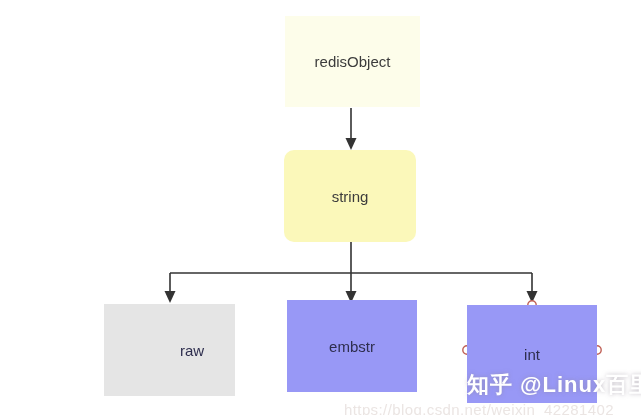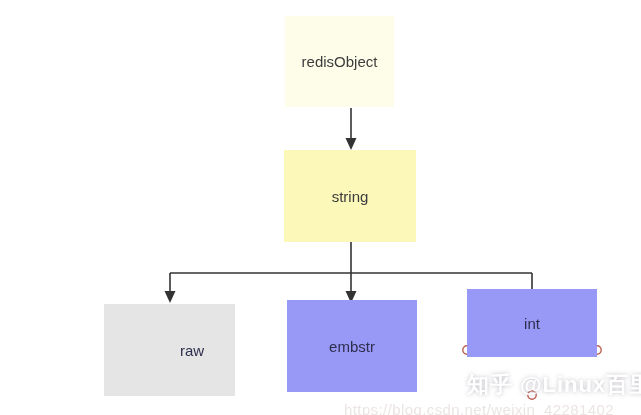--- a/index.html
+++ b/index.html
@@ -12,25 +12,25 @@
     font-family: "Liberation Sans", sans-serif;
   }
   .node {
     position: absolute;
     display: flex;
     align-items: center;
     justify-content: center;
     font-size: 15px;
     box-sizing: border-box;
   }
-  #node-redisobject { left: 285px; top: 16px;  width: 109px; height: 91px; background: #fdfdea; color: #3c3c3c; }
-  #node-string      { left: 284px; top: 150px; width: 132px; height: 92px; background: #fbf8ba; color: #3c3c3c; }
+  #node-redisobject { left: 285px; top: 16px;  width: 135px; height: 91px; background: #fdfdea; color: #3c3c3c; }
+  #node-string      { left: 284px; top: 150px; width: 132px; height: 92px; background: #fbf8ba; color: #3c3c3c; border-radius: 10px; }
   #node-raw         { left: 104px; top: 304px; width: 131px; height: 92px; background: #e5e5e5; color: #2e2e4e; padding-left: 45px; }
   #node-embstr      { left: 287px; top: 300px; width: 130px; height: 92px; background: #9898f6; color: #2e2e4e; }
-  #node-int         { left: 467px; top: 289px; width: 130px; height: 68px; background: #9898f6; color: #2e2e4e; }
+  #node-int         { left: 467px; top: 305px; width: 130px; height: 98px; background: #9898f6; color: #2e2e4e; }
   #connector-layer {
     position: absolute;
     left: 0; top: 0;
     width: 641px; height: 415px;
     pointer-events: none;
   }
   .edge-line { stroke: #333333; stroke-width: 1.6; fill: none; }
   .arrow-head { fill: #333333; stroke: none; }
   .selection-handle { fill: #ffffff; stroke: #bf5f55; stroke-width: 1.4; }
   #zhihu-watermark {

